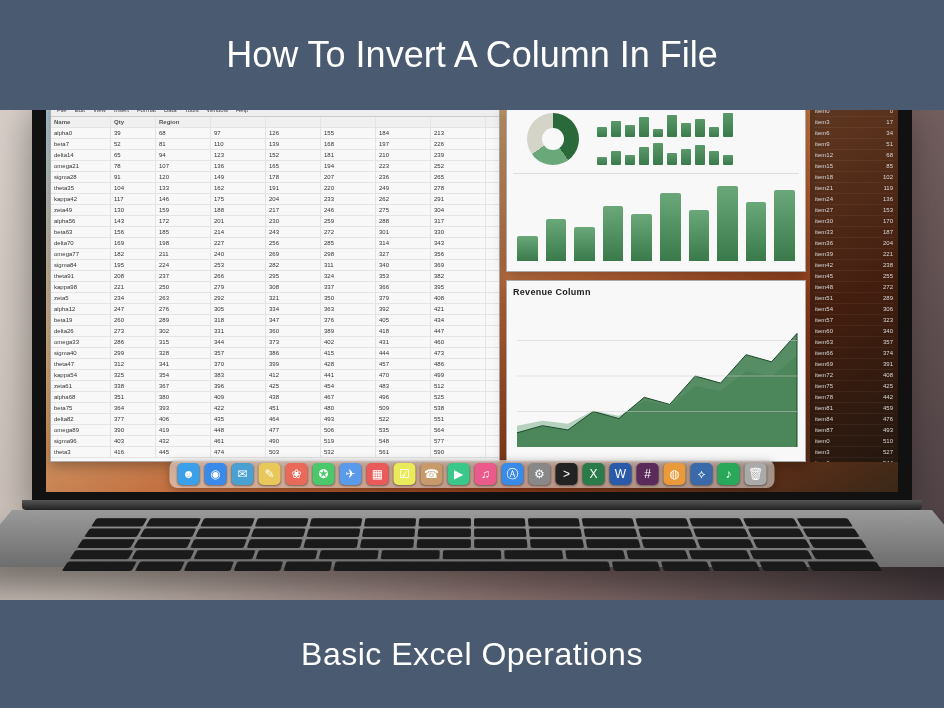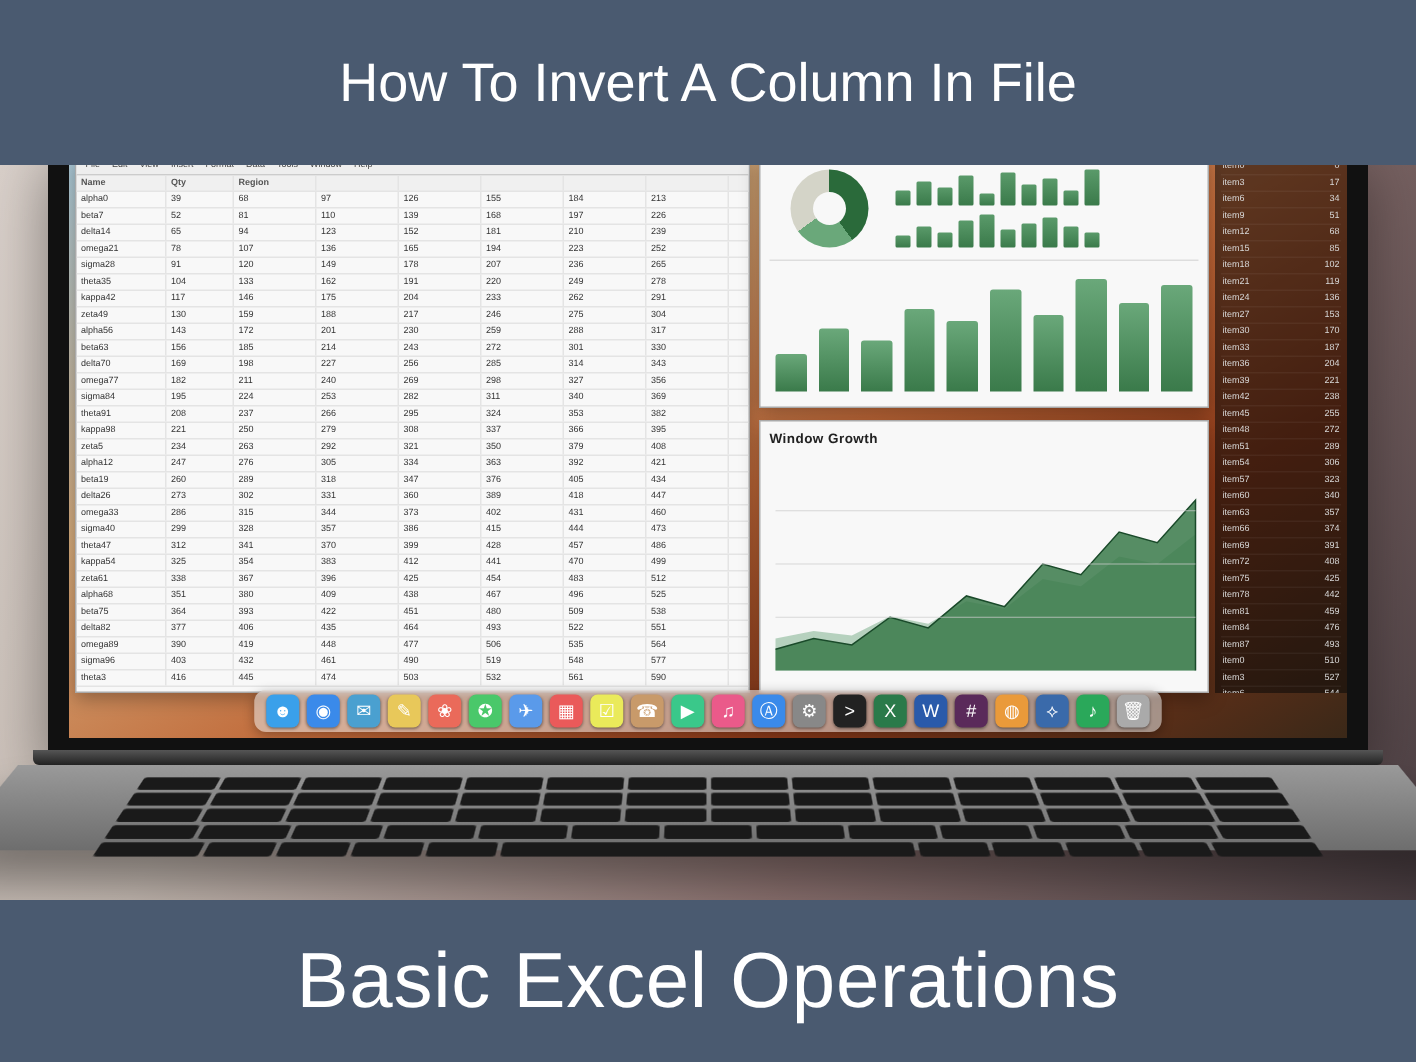--- a/index.html
+++ b/index.html
@@ -20,21 +20,21 @@
     text-align: center;
     padding: 0 20px;
   }
   .banner-top {
     height: 110px;
     font-size: 36px;
     font-weight: 500;
   }
   .banner-bottom {
     height: 108px;
-    font-size: 52px;
+    font-size: 32px;
     font-weight: 400;
     letter-spacing: 0.5px;
   }
   .photo-area {
     position: relative;
     width: 100%;
     height: 490px;
     background: linear-gradient(120deg, #d9d0ca 0%, #c3b8b0 30%, #8a706e 65%, #4a3e42 100%);
     overflow: hidden;
   }
@@ -586,21 +586,21 @@
                 <div class="bb" style="height: 68px;"></div>
                 <div class="bb" style="height: 51px;"></div>
                 <div class="bb" style="height: 74.8px;"></div>
                 <div class="bb" style="height: 59.5px;"></div>
                 <div class="bb" style="height: 71.4px;"></div>
               </div>
           </div>
         </div>
 
         <div class="win win-area">
-          <div class="area-title">Window Growth</div>
+          <div class="area-title">Revenue Column</div>
           <svg id="area-svg" width="288" height="150">
               <path d="M 4 146 L 4 124.7 L 29.454545454545457 119.73 L 54.909090909090914 122.712 L 80.36363636363636 109.78999999999999 L 105.81818181818183 114.76 L 131.27272727272725 99.85 L 156.72727272727272 104.82 L 182.1818181818182 84.94 L 207.63636363636365 89.91 L 233.0909090909091 70.03 L 258.5454545454545 75 L 284 55.120000000000005 L 284 146 Z" fill="#8ab898" opacity="0.6"></path>
               <path d="M 4 146 L 4 131.8 L 29.454545454545457 124.7 L 54.909090909090914 128.96 L 80.36363636363636 110.5 L 105.81818181818183 117.6 L 131.27272727272725 96.30000000000001 L 156.72727272727272 103.4 L 182.1818181818182 75 L 207.63636363636365 82.1 L 233.0909090909091 53.7 L 258.5454545454545 60.8 L 284 32.39999999999999 L 284 146 Z" fill="#3a7a4a" opacity="0.85"></path>
               <path d="M 4 131.8L 4 131.8 L 29.454545454545457 124.7 L 54.909090909090914 128.96 L 80.36363636363636 110.5 L 105.81818181818183 117.6 L 131.27272727272725 96.30000000000001 L 156.72727272727272 103.4 L 182.1818181818182 75 L 207.63636363636365 82.1 L 233.0909090909091 53.7 L 258.5454545454545 60.8 L 284 32.39999999999999 L 284 146" fill="none" stroke="#1a4a2a" stroke-width="1"></path>
               <line x1="4" y1="39.5" x2="284" y2="39.5" stroke="#ccc" stroke-width="0.5"></line>
               <line x1="4" y1="75" x2="284" y2="75" stroke="#ccc" stroke-width="0.5"></line>
               <line x1="4" y1="110.5" x2="284" y2="110.5" stroke="#ccc" stroke-width="0.5"></line>
             </svg>
         </div>
 

